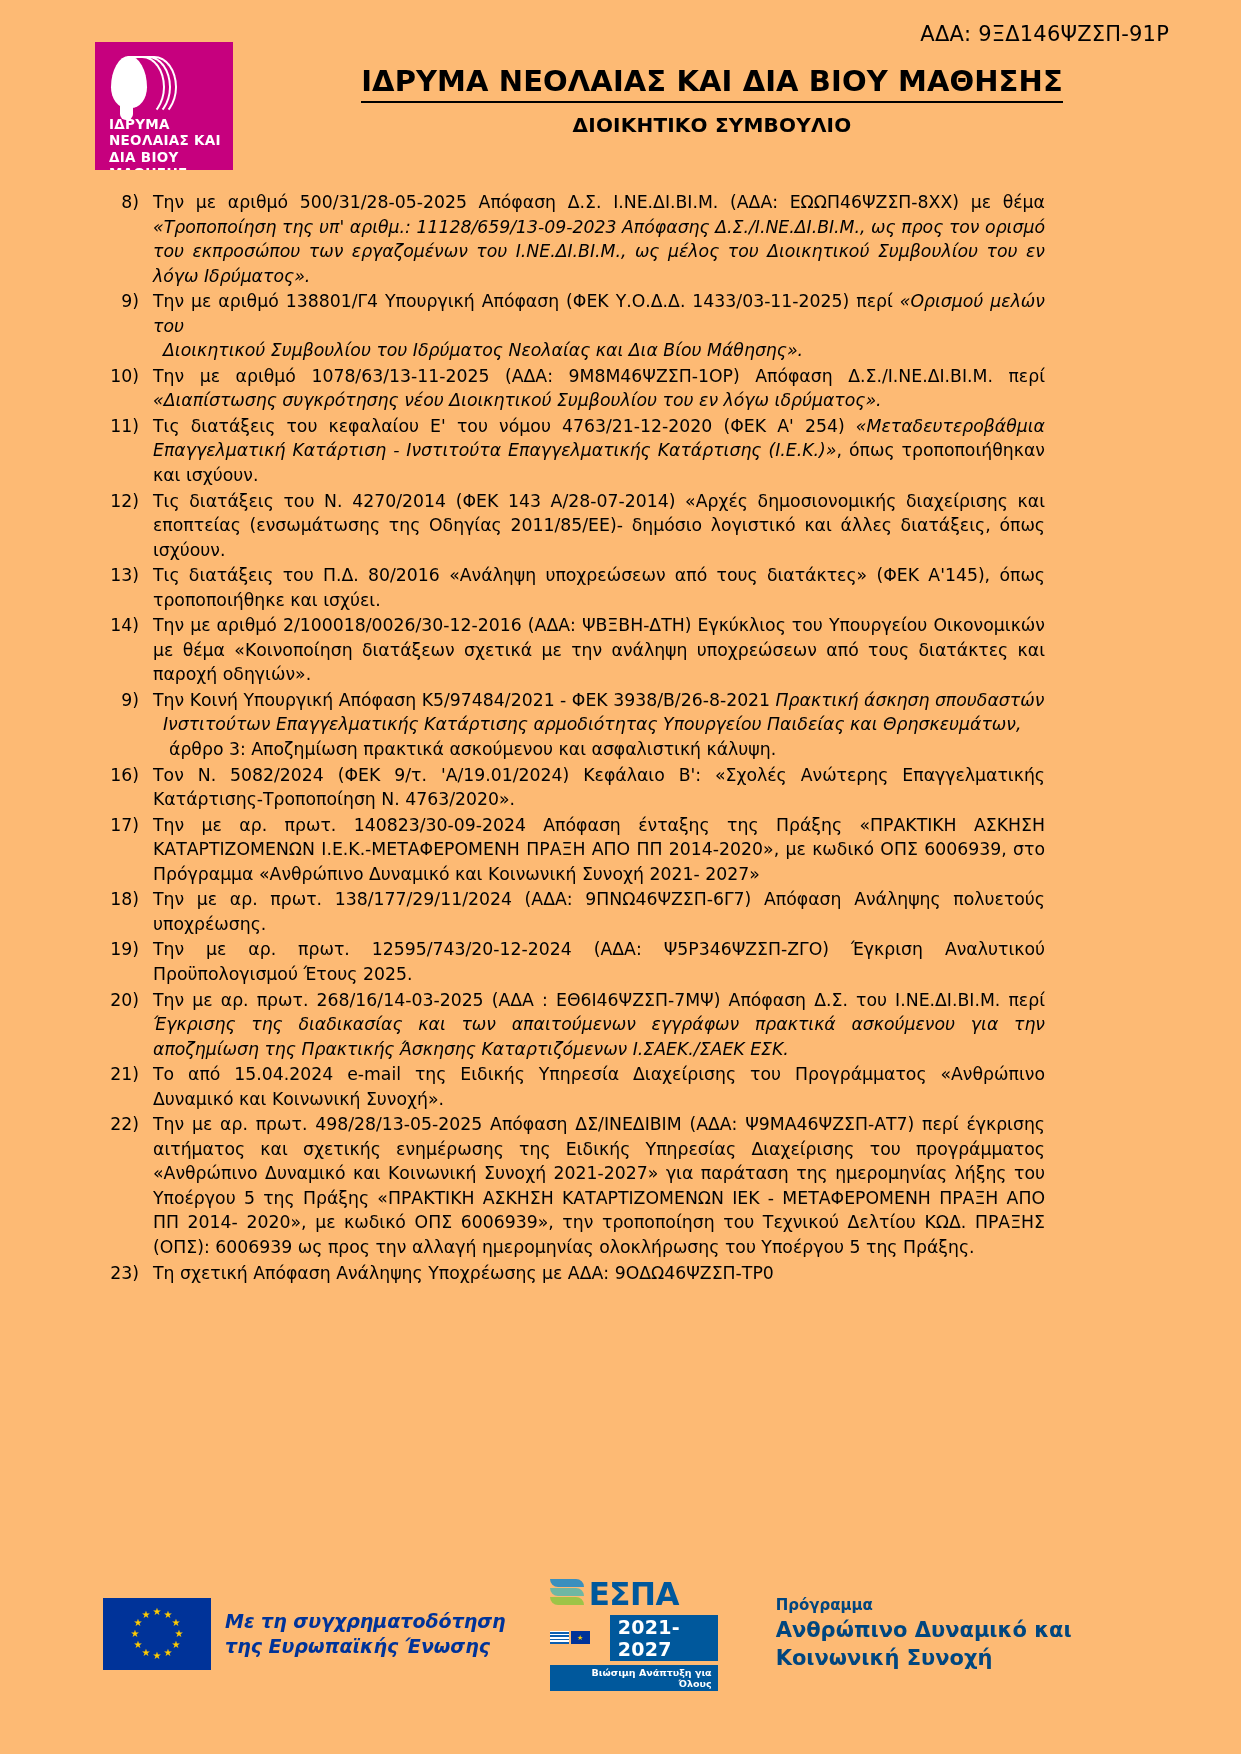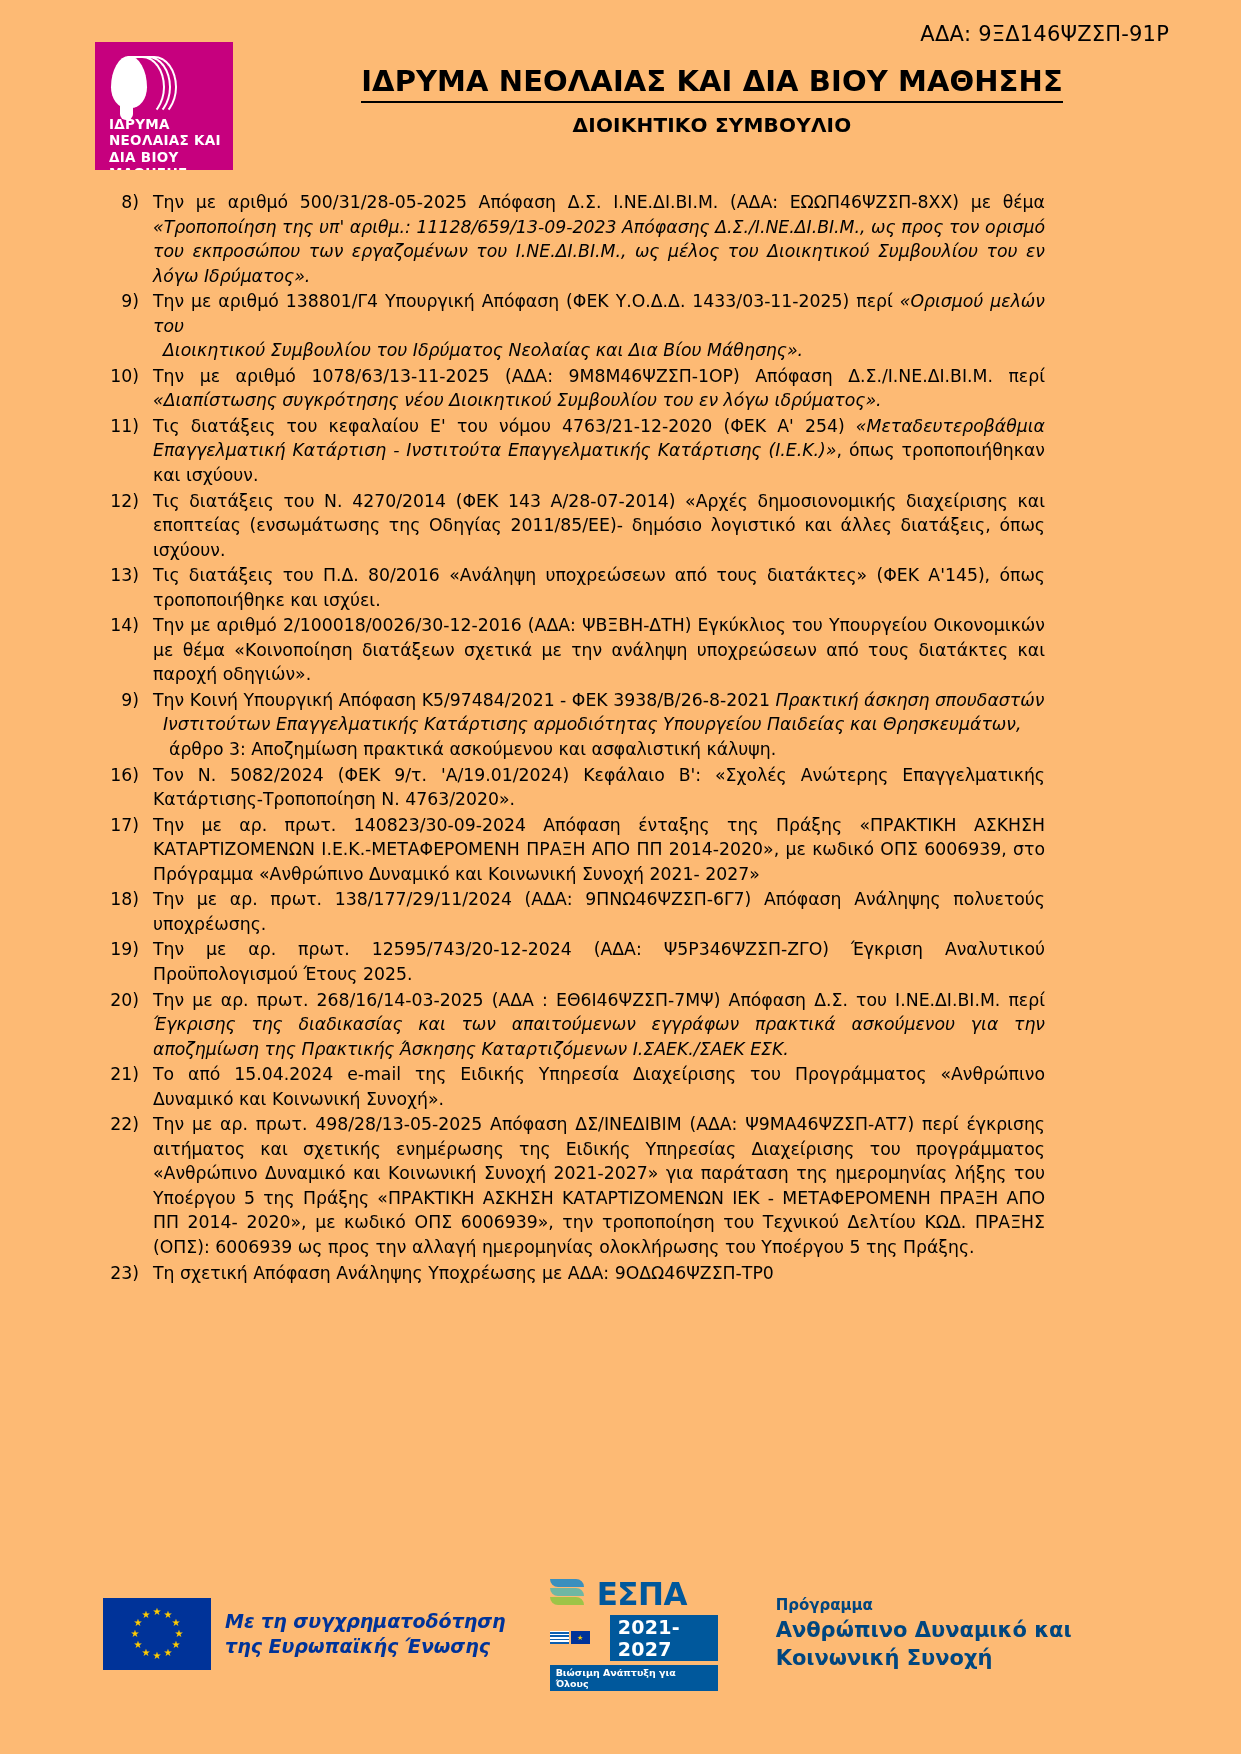--- a/index.html
+++ b/index.html
@@ -190,21 +190,21 @@
     white-space: nowrap;
   }
   .espa-group {
     flex: 0 0 auto;
     margin-left: 44px;
     width: 168px;
   }
   .espa-top {
     display: flex;
     align-items: center;
-    gap: 13px;
+    gap: 5px;
   }
   .espa-waves {
     width: 34px;
     height: 34px;
     position: relative;
     flex: 0 0 auto;
   }
   .espa-waves i {
     position: absolute;
     left: 0;
@@ -266,20 +266,21 @@
     letter-spacing: 0.3px;
   }
   .espa-tag {
     margin-top: 4px;
     background: #00589c;
     color: #ffffff;
     font-size: 9.5px;
     font-weight: 700;
     padding: 2px 6px;
     display: inline-block;
+    text-align: right;
   }
   .prog-group {
     flex: 0 0 auto;
     margin-left: 58px;
     color: #00467f;
   }
   .prog-label {
     font-size: 15px;
     font-weight: 700;
     margin-bottom: 3px;

